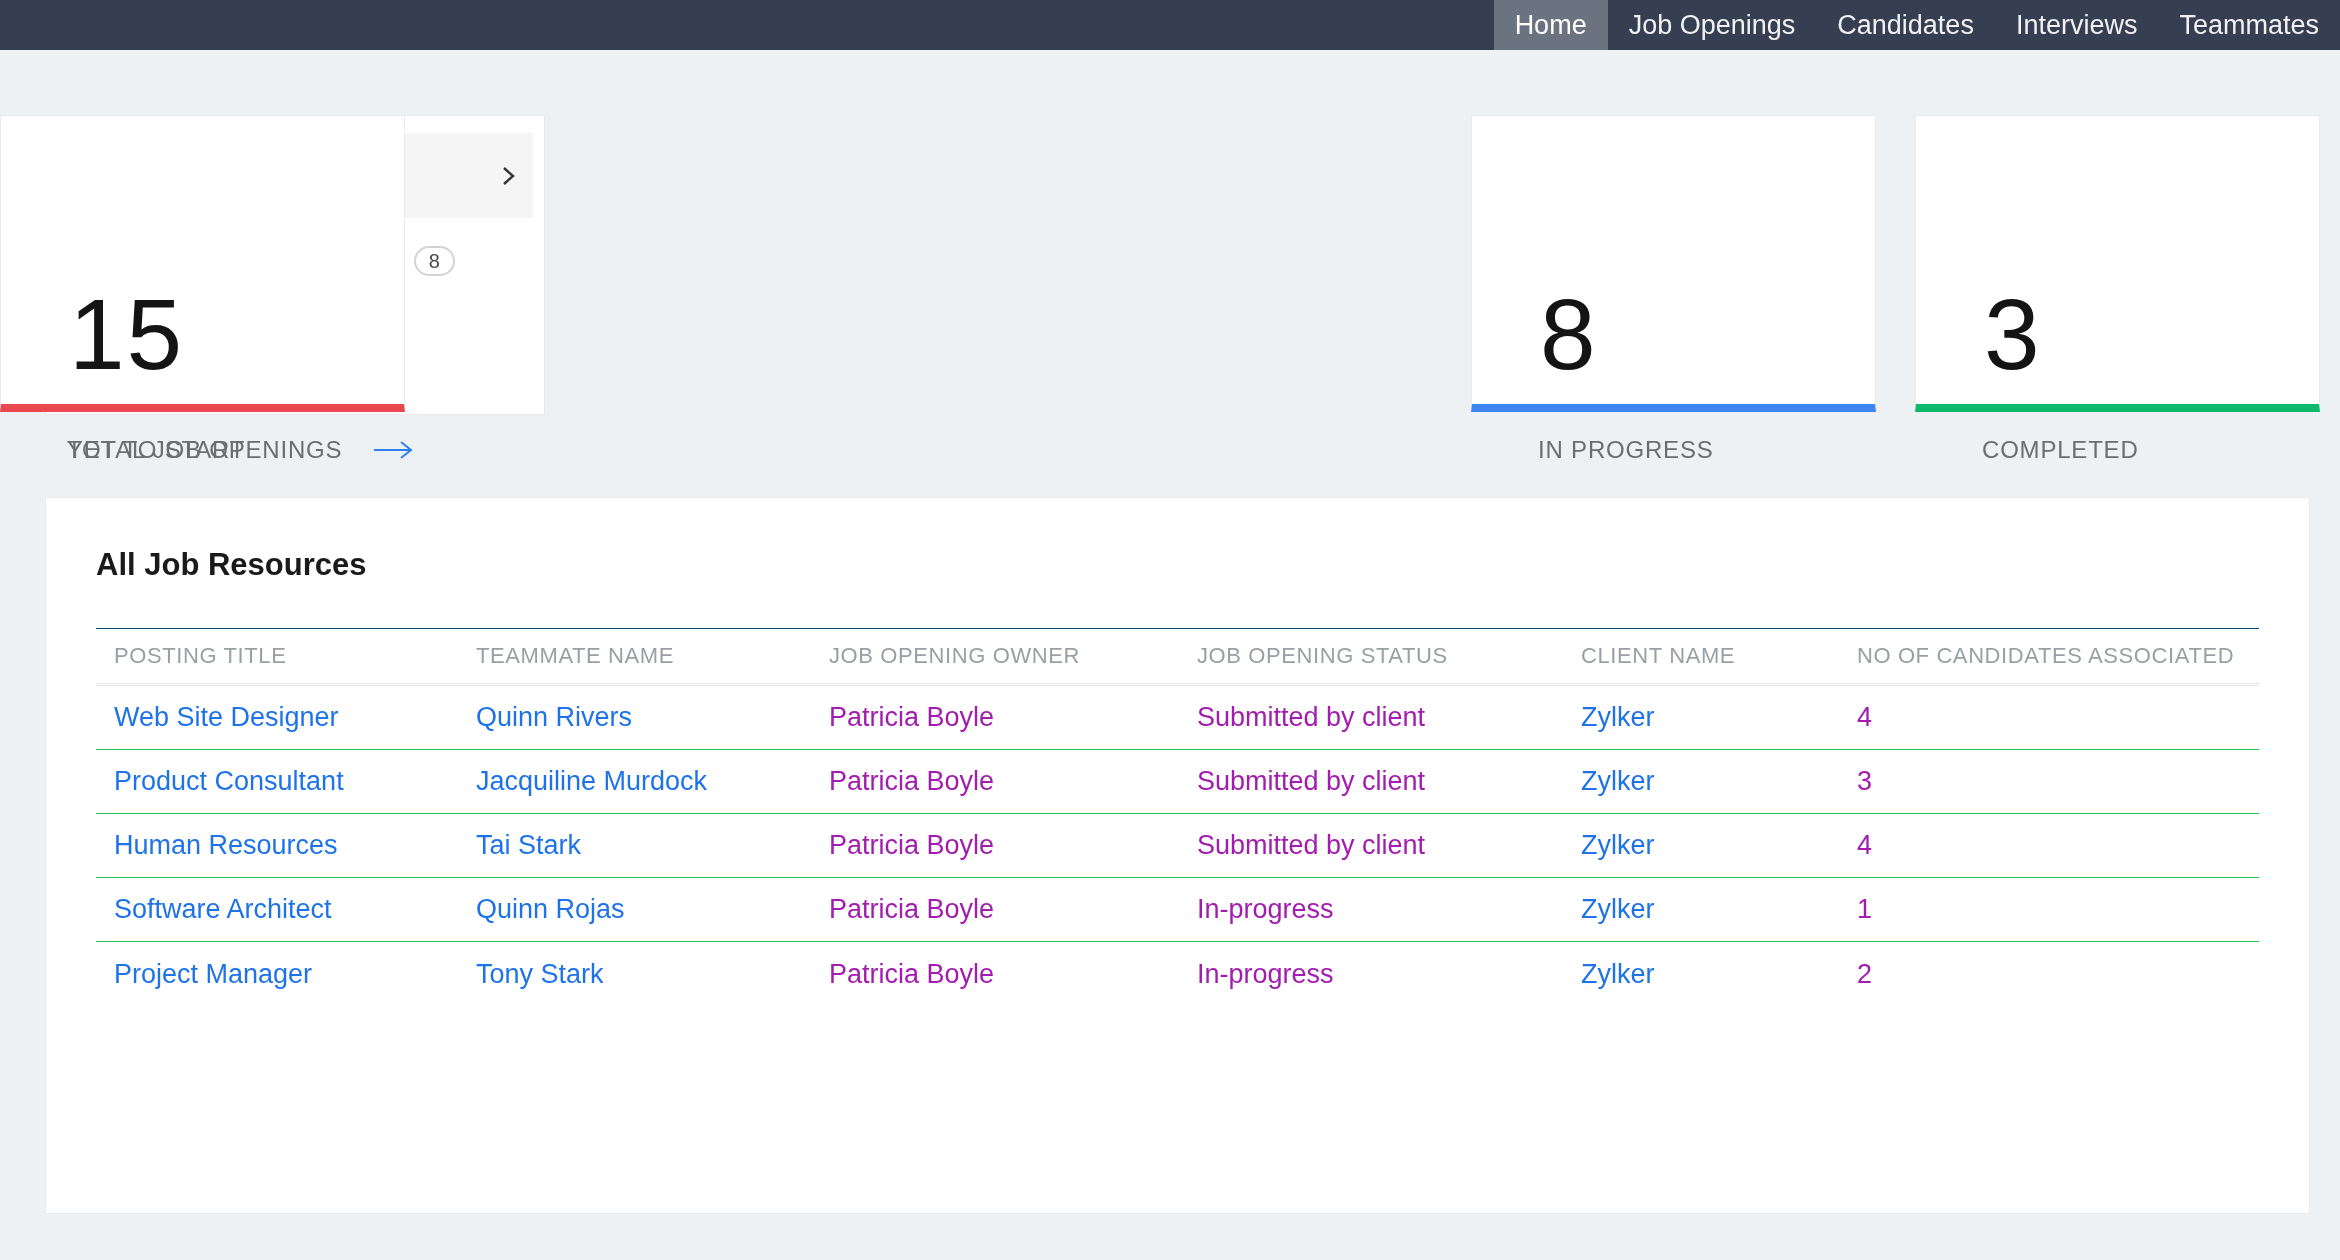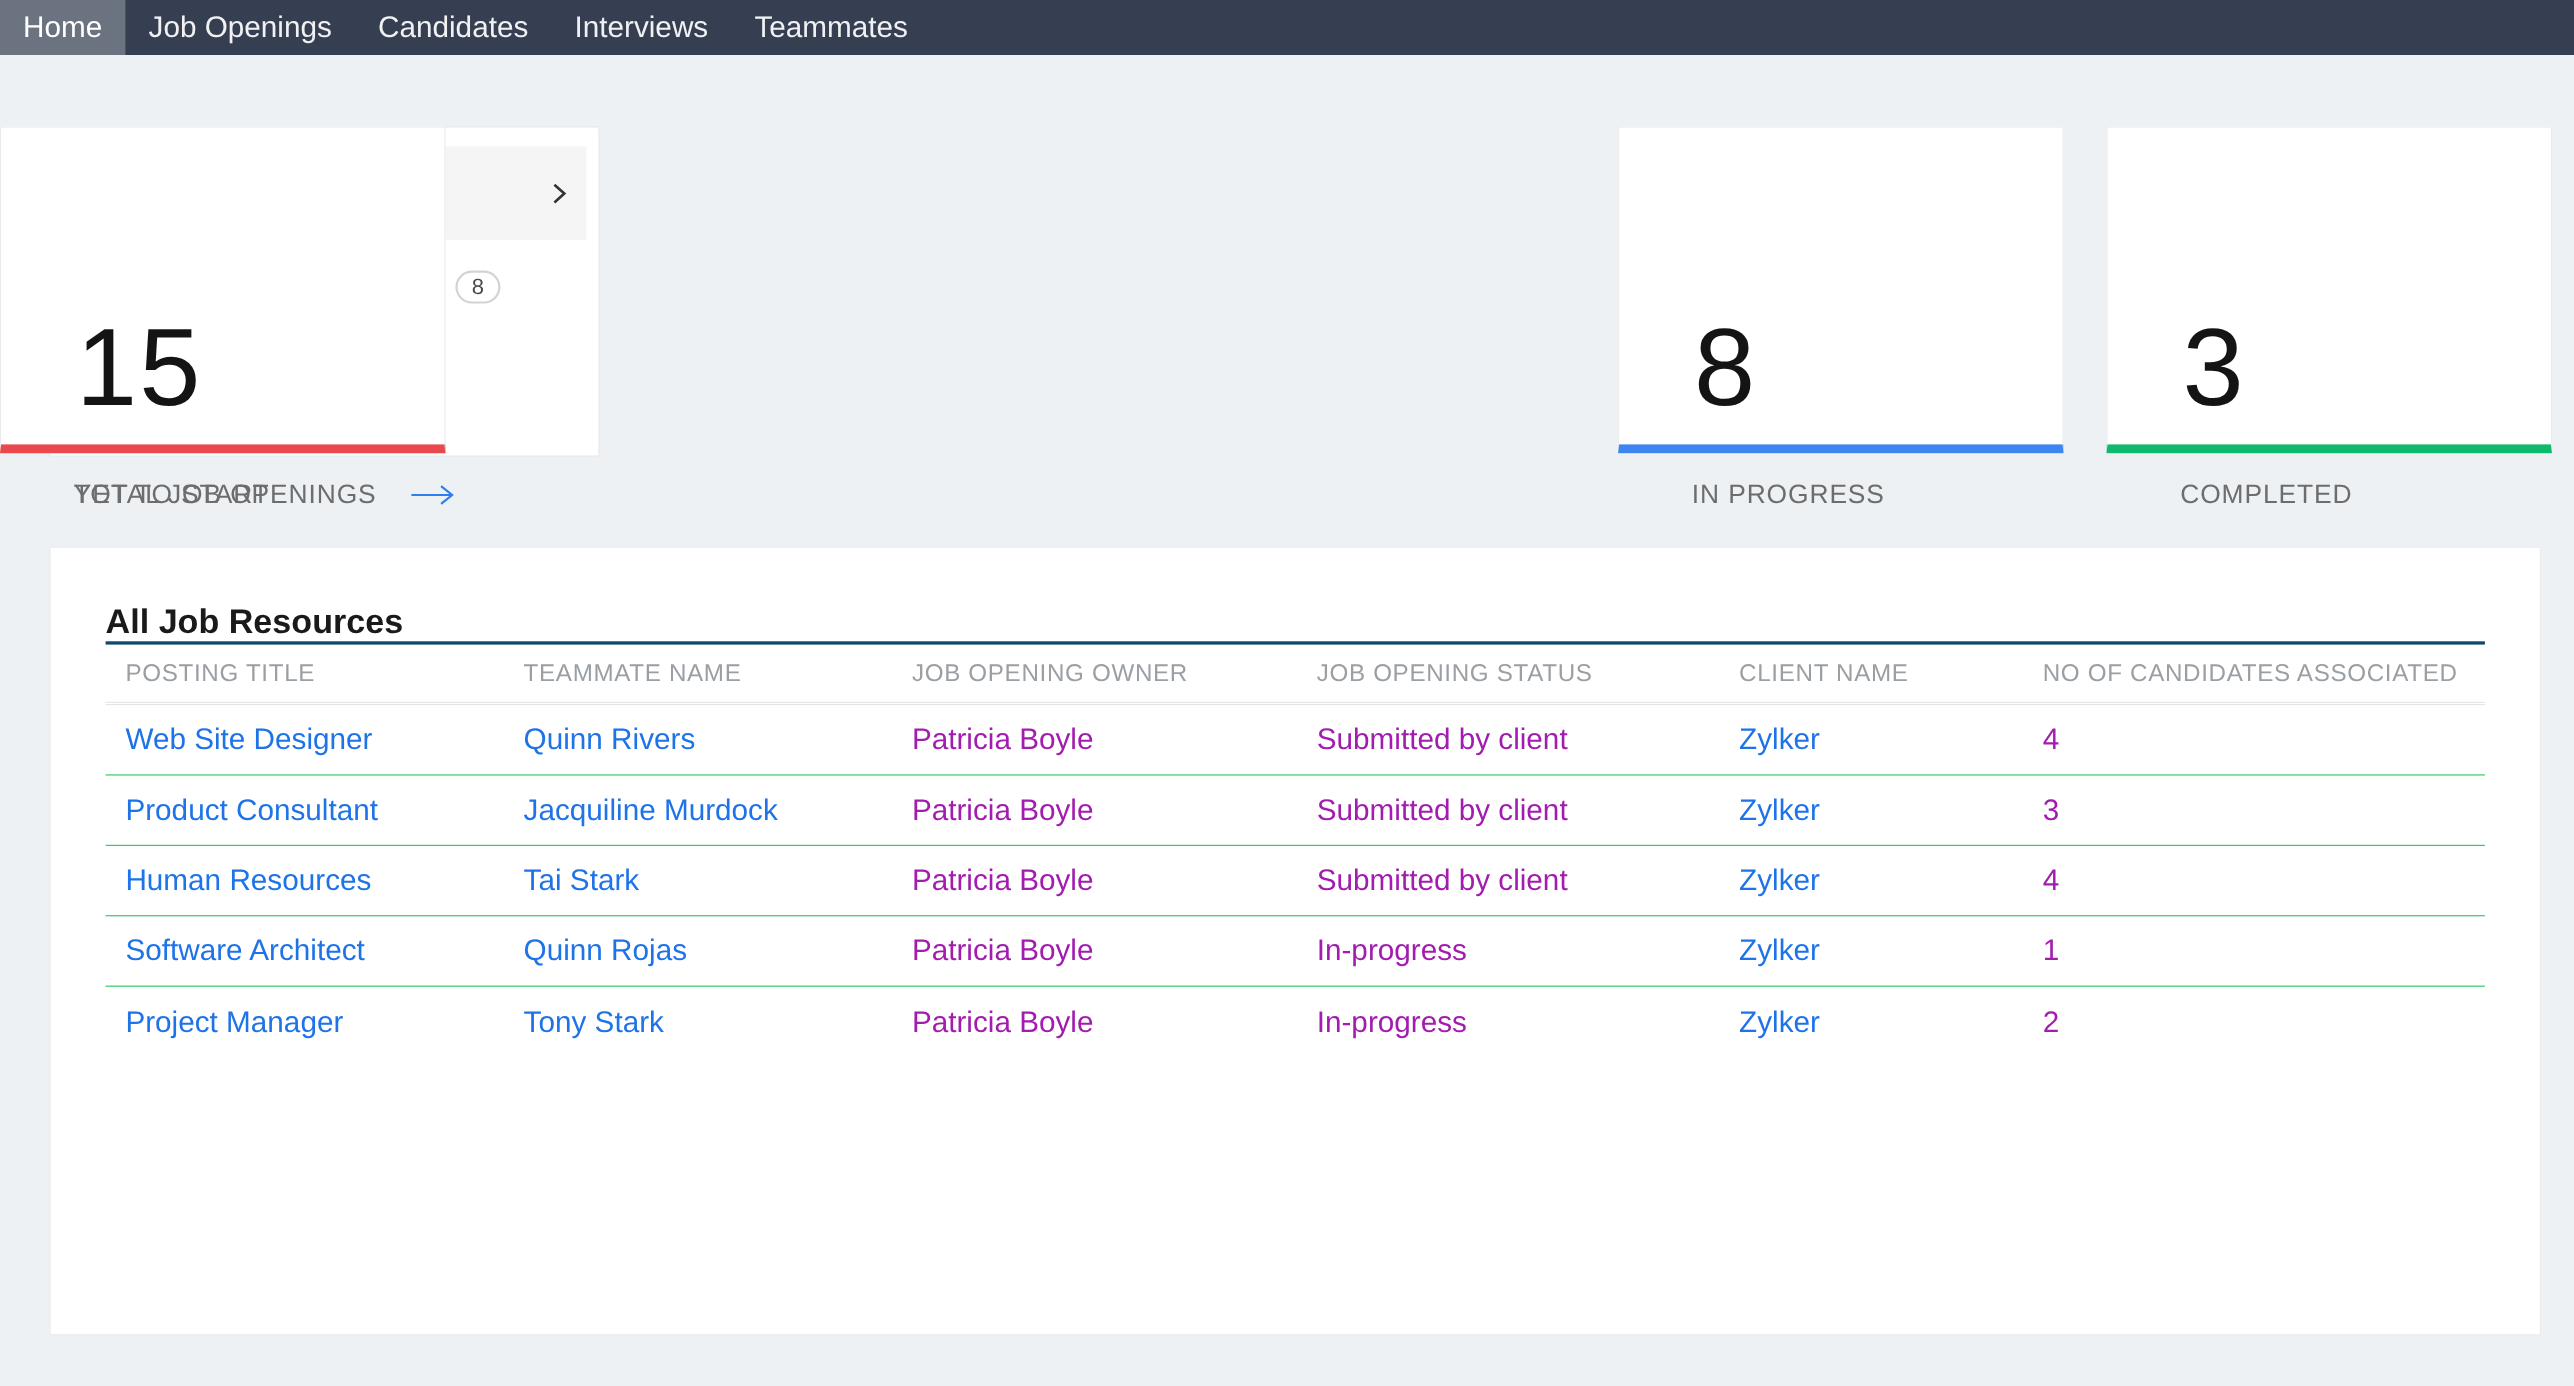--- a/index.html
+++ b/index.html
@@ -9,21 +9,21 @@
     background: #edf1f4;
     position: relative;
     overflow: hidden;
     color: #222;
   }
 
   
   .nav {
     position: absolute; top: 0; left: 0; right: 0; height: 50px;
     background: #363f52;
-    display: flex; align-items: stretch;
+    display: flex; align-items: stretch; justify-content: flex-end;
   }
   .nav-item {
     display: flex; align-items: center;
     padding: 0 21px;
     font-size: 27px; font-weight: 500;
     color: rgba(255,255,255,0.93);
     cursor: pointer;
   }
   .nav-item.active {
     background: #6b7381;
@@ -88,22 +88,22 @@
   .table-inner { margin: 0 50px; }
   .table-title {
     padding-top: 49px; font-size: 31px; font-weight: 700; color: #1a1a1a;
   }
   .grid-row {
     display: grid;
     grid-template-columns: 362px 353px 368px 384px 276px 1fr;
     padding-left: 18px; align-items: center;
   }
   .thead {
-    height: 58px;
-    border-top: 3px solid #0c4a6e;
+    margin-top: 45px; height: 58px;
+    border-top: 1px solid #0c4a6e;
     border-bottom: 3px double #e4e4e4;
   }
   .th {
     font-size: 22px; color: #9a9fa4; letter-spacing: 0.6px; font-weight: 400;
     white-space: nowrap;
   }
   .tr { height: 64px; border-bottom: 1px solid #22c55e; }
   .tr.last { border-bottom: none; }
   .td { font-size: 27px; color: #a21caf; white-space: nowrap; }
   .td.link { color: #1e73e8; cursor: pointer; }

